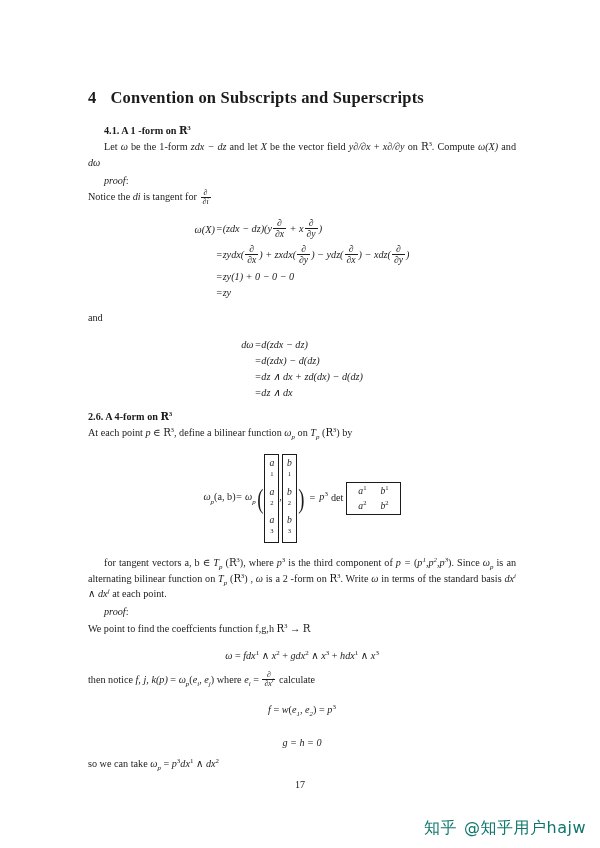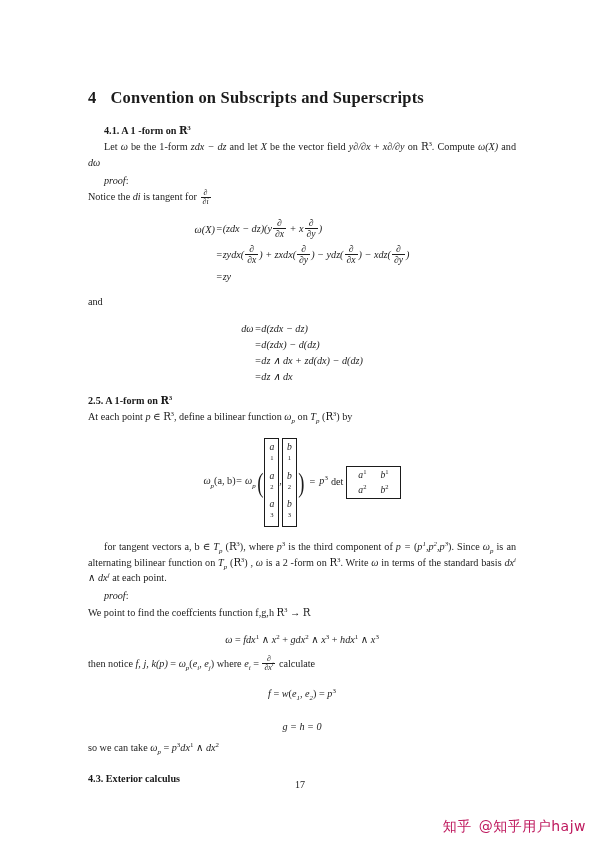--- a/index.html
+++ b/index.html
@@ -162,22 +162,22 @@
     left: 0;
     right: 0;
     top: 779px;
     text-align: center;
     font-size: 10px;
   }
   .watermark {
     position: absolute;
     right: 14px;
     top: 818px;
-    font-size: 14px;
-    color: #be185d;
+    font-size: 16px;
+    color: #0f766e;
     font-family: "DejaVu Sans", sans-serif;
     letter-spacing: 0.5px;
     white-space: nowrap;
   }
   .watermark .zh-logo { margin-right: 7px; }
 </style>
 </head>
 <body>
 
 <div class="page">
@@ -214,20 +214,24 @@
           </div>
         </div>
         <div class="eqrow">
           <div class="lhs"></div>
           <div class="rhs">
             <span class="m">=zydx(</span><span class="frac big"><span class="nu m">∂</span><span class="de m">∂x</span></span><span class="m">) + zxdx(</span><span class="frac big"><span class="nu m">∂</span><span class="de m">∂y</span></span><span class="m">) − ydz(</span><span class="frac big"><span class="nu m">∂</span><span class="de m">∂x</span></span><span class="m">) − xdz(</span><span class="frac big"><span class="nu m">∂</span><span class="de m">∂y</span></span><span class="m">)</span>
           </div>
         </div>
         <div class="eqrow">
           <div class="lhs"></div>
+          <div class="rhs m">=zy(1) + 0 − 0 − 0</div>
+        </div>
+        <div class="eqrow">
+          <div class="lhs"></div>
           <div class="rhs m">=zy</div>
         </div>
       </div>
     </div>
 
     <p class="body">and</p>
 
     <div class="eqblock" style="margin-top:11px;">
       <div class="eqrows">
         <div class="eqrow">
@@ -244,22 +248,22 @@
         </div>
         <div class="eqrow">
           <div class="lhs"></div>
           <div class="rhs m">=dz ∧ dx</div>
         </div>
       </div>
     </div>
 
 
     <div class="subsec" style="padding-left:0; margin-top:3px;">
-      <span>2.5.</span>
-      <span>A 1-form on</span>
+      <span>2.6.</span>
+      <span>A 4-form on</span>
       <span class="bb">R</span><sup class="sp">3</sup>
     </div>
 
     <p class="body tight">
       <span>At each point </span><span class="m">p</span><span> ∈ </span><span class="bb">R</span><sup class="sp">3</sup><span>, define a bilinear function </span><span class="m">ω</span><sub class="sb">p</sub><span> on </span><span class="m">T</span><sub class="sb">p</sub><span> (</span><span class="bb">R</span><sup class="sp">3</sup><span>) </span><span>by</span>
     </p>
 
     <div class="eqblock" style="margin:14px 0 12px 0;">
       <div class="eqcenter">
         <span class="m">ω</span><sub class="sb">p</sub><span class="bf">(a, b)</span><span class="m">= ω</span><sub class="sb">p</sub><span class="paren-big">(</span><span class="sqb"><span class="vstack"><span class="m"><span>a</span><sup class="sp">1</sup></span><span class="m"><span>a</span><sup class="sp">2</sup></span><span class="m"><span>a</span><sup class="sp">3</sup></span></span></span><span>,</span><span class="sqb"><span class="vstack"><span class="m"><span>b</span><sup class="sp">1</sup></span><span class="m"><span>b</span><sup class="sp">2</sup></span><span class="m"><span>b</span><sup class="sp">3</sup></span></span></span><span class="paren-big">)</span><span style="padding:0 4px;">=</span><span class="m">p</span><sup class="sp">3</sup><span class="mr" style="padding:0 3px;">det</span><span class="sqb"><table class="mat2"><tbody>
@@ -304,24 +308,20 @@
     </div>
 
     <div class="eqblock" style="margin:22px 0 8px 0;">
       <div class="eqcenter m">g = h = 0</div>
     </div>
 
     <p class="body tight">
       <span>so we can take </span><span class="m">ω</span><sub class="sb rm">p</sub><span> = </span><span class="m">p</span><sup class="sp">3</sup><span class="m">dx</span><sup class="sp">1</sup><span> ∧ </span><span class="m">dx</span><sup class="sp">2</sup>
     </p>
 
-    <div class="subsec" style="padding-left:0; margin-top:17px;">
-      <span>4.3.</span>
-      <span>Exterior calculus</span>
-    </div>
 
   </div>
 
   <div class="pagenum">17</div>
 
   <div class="watermark">
     <span class="zh-logo">知乎</span><span>@知乎用户hajw</span>
   </div>
 </div>
 

